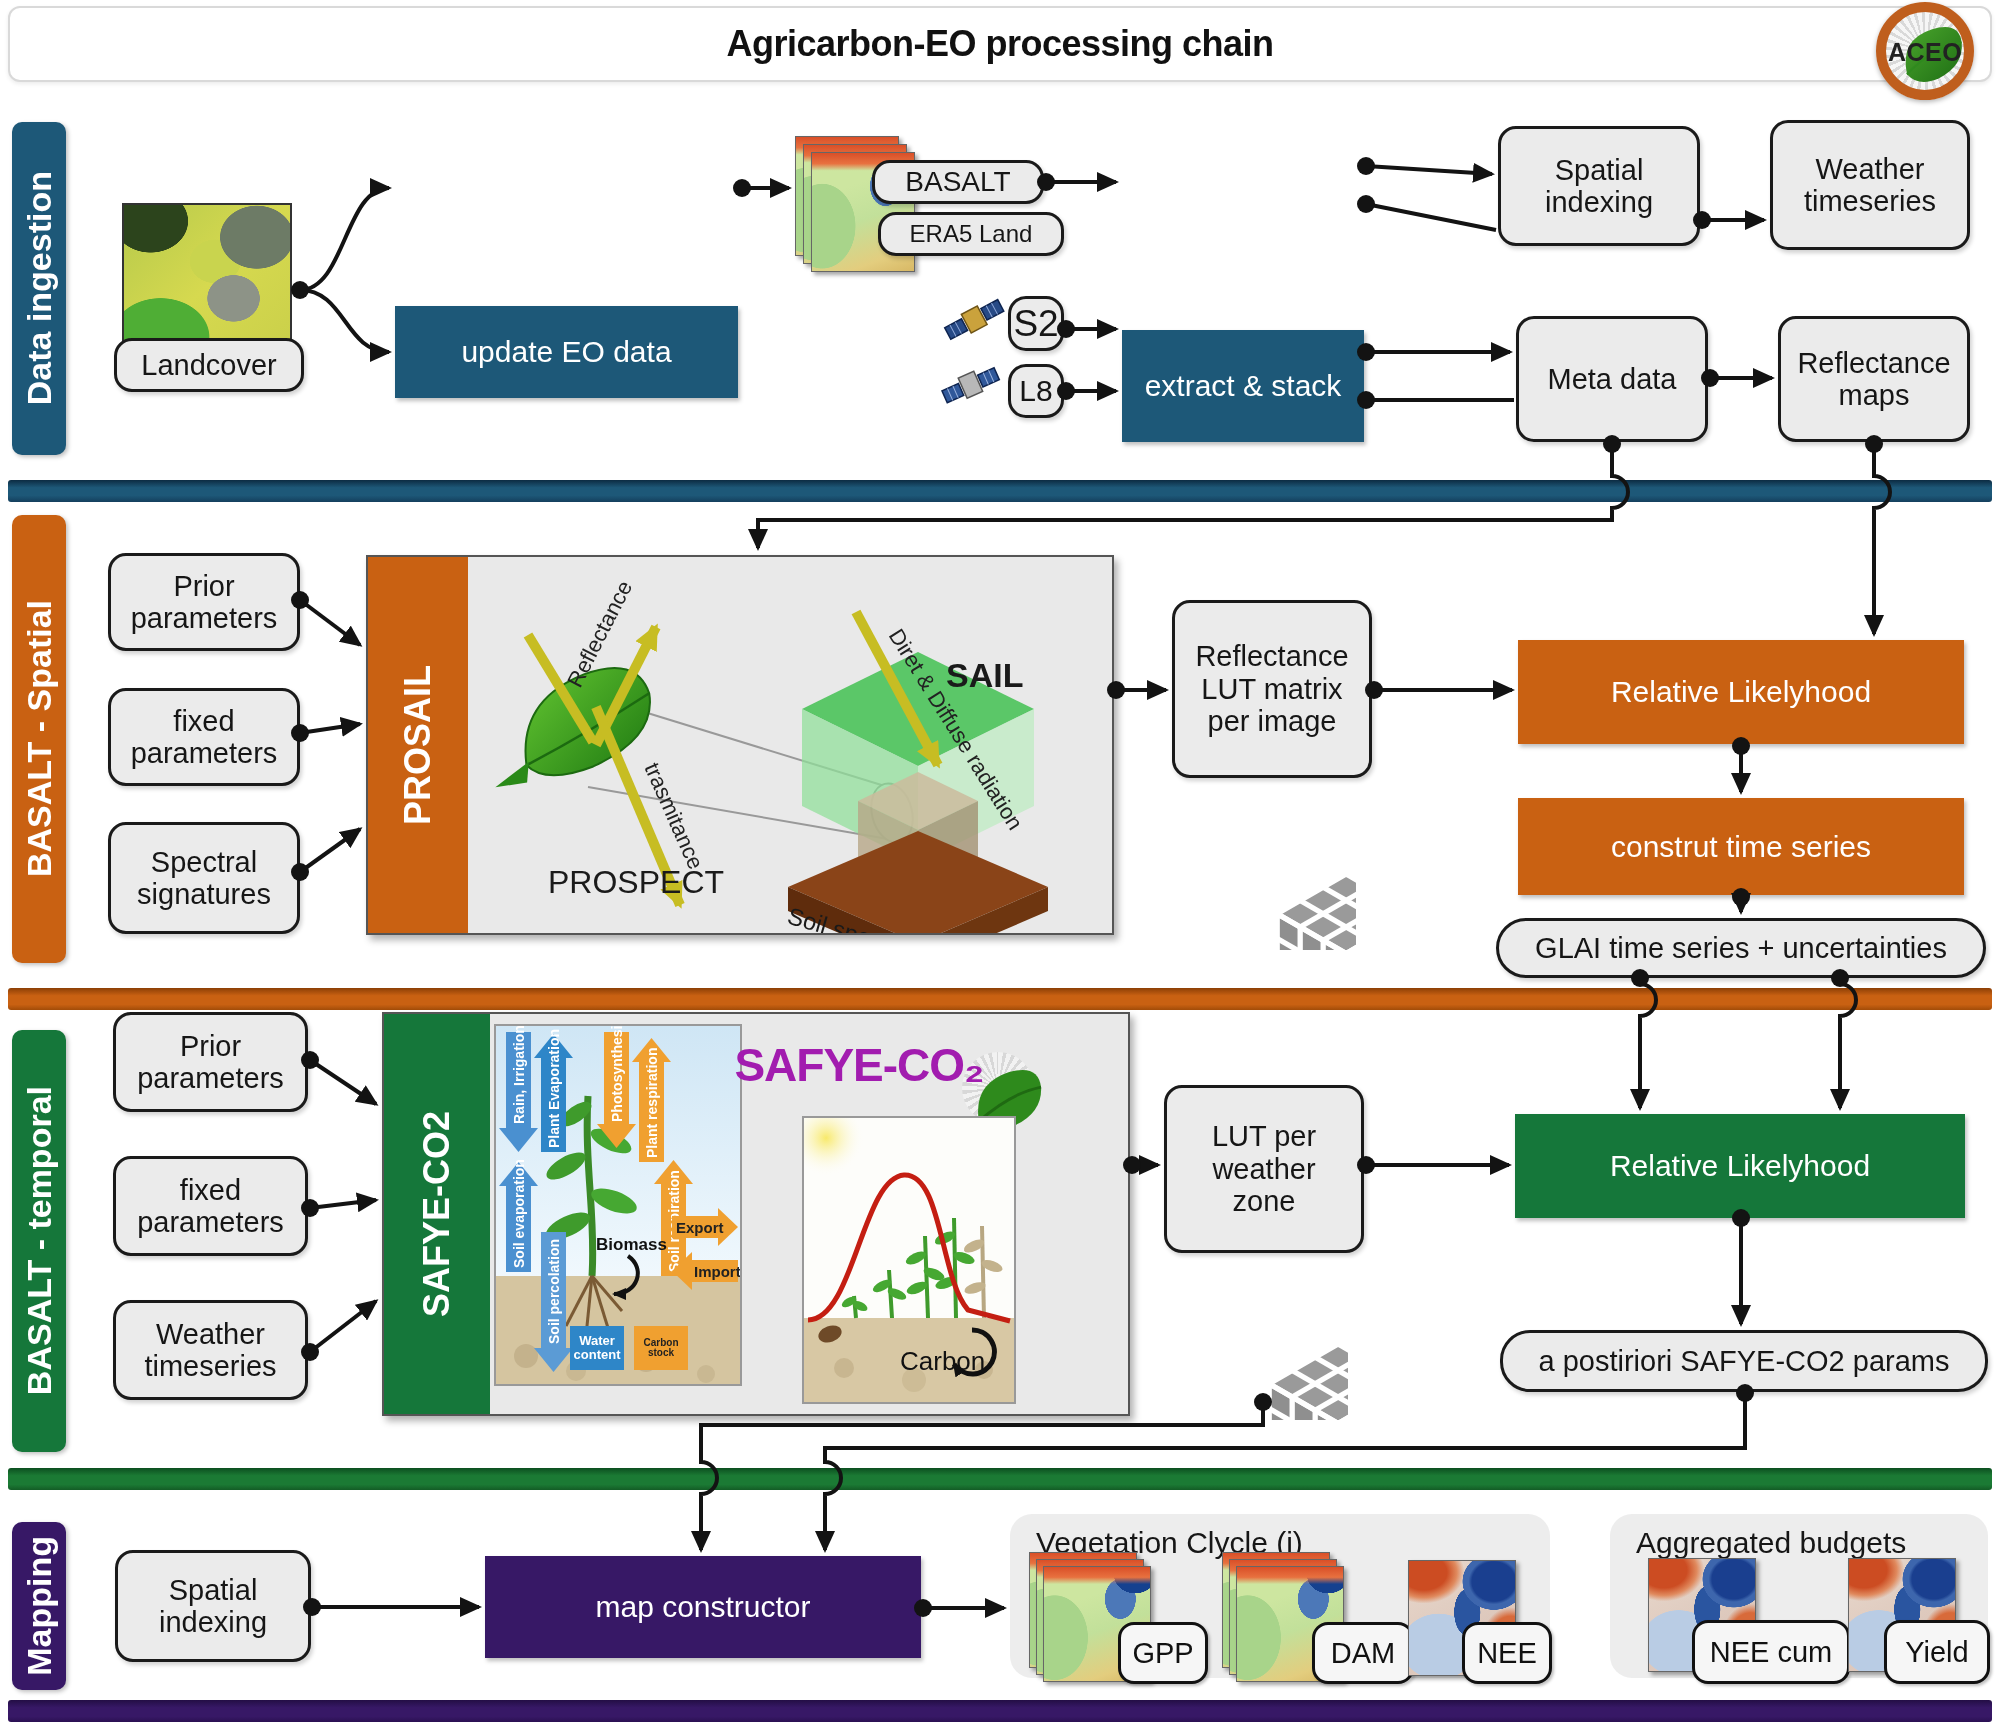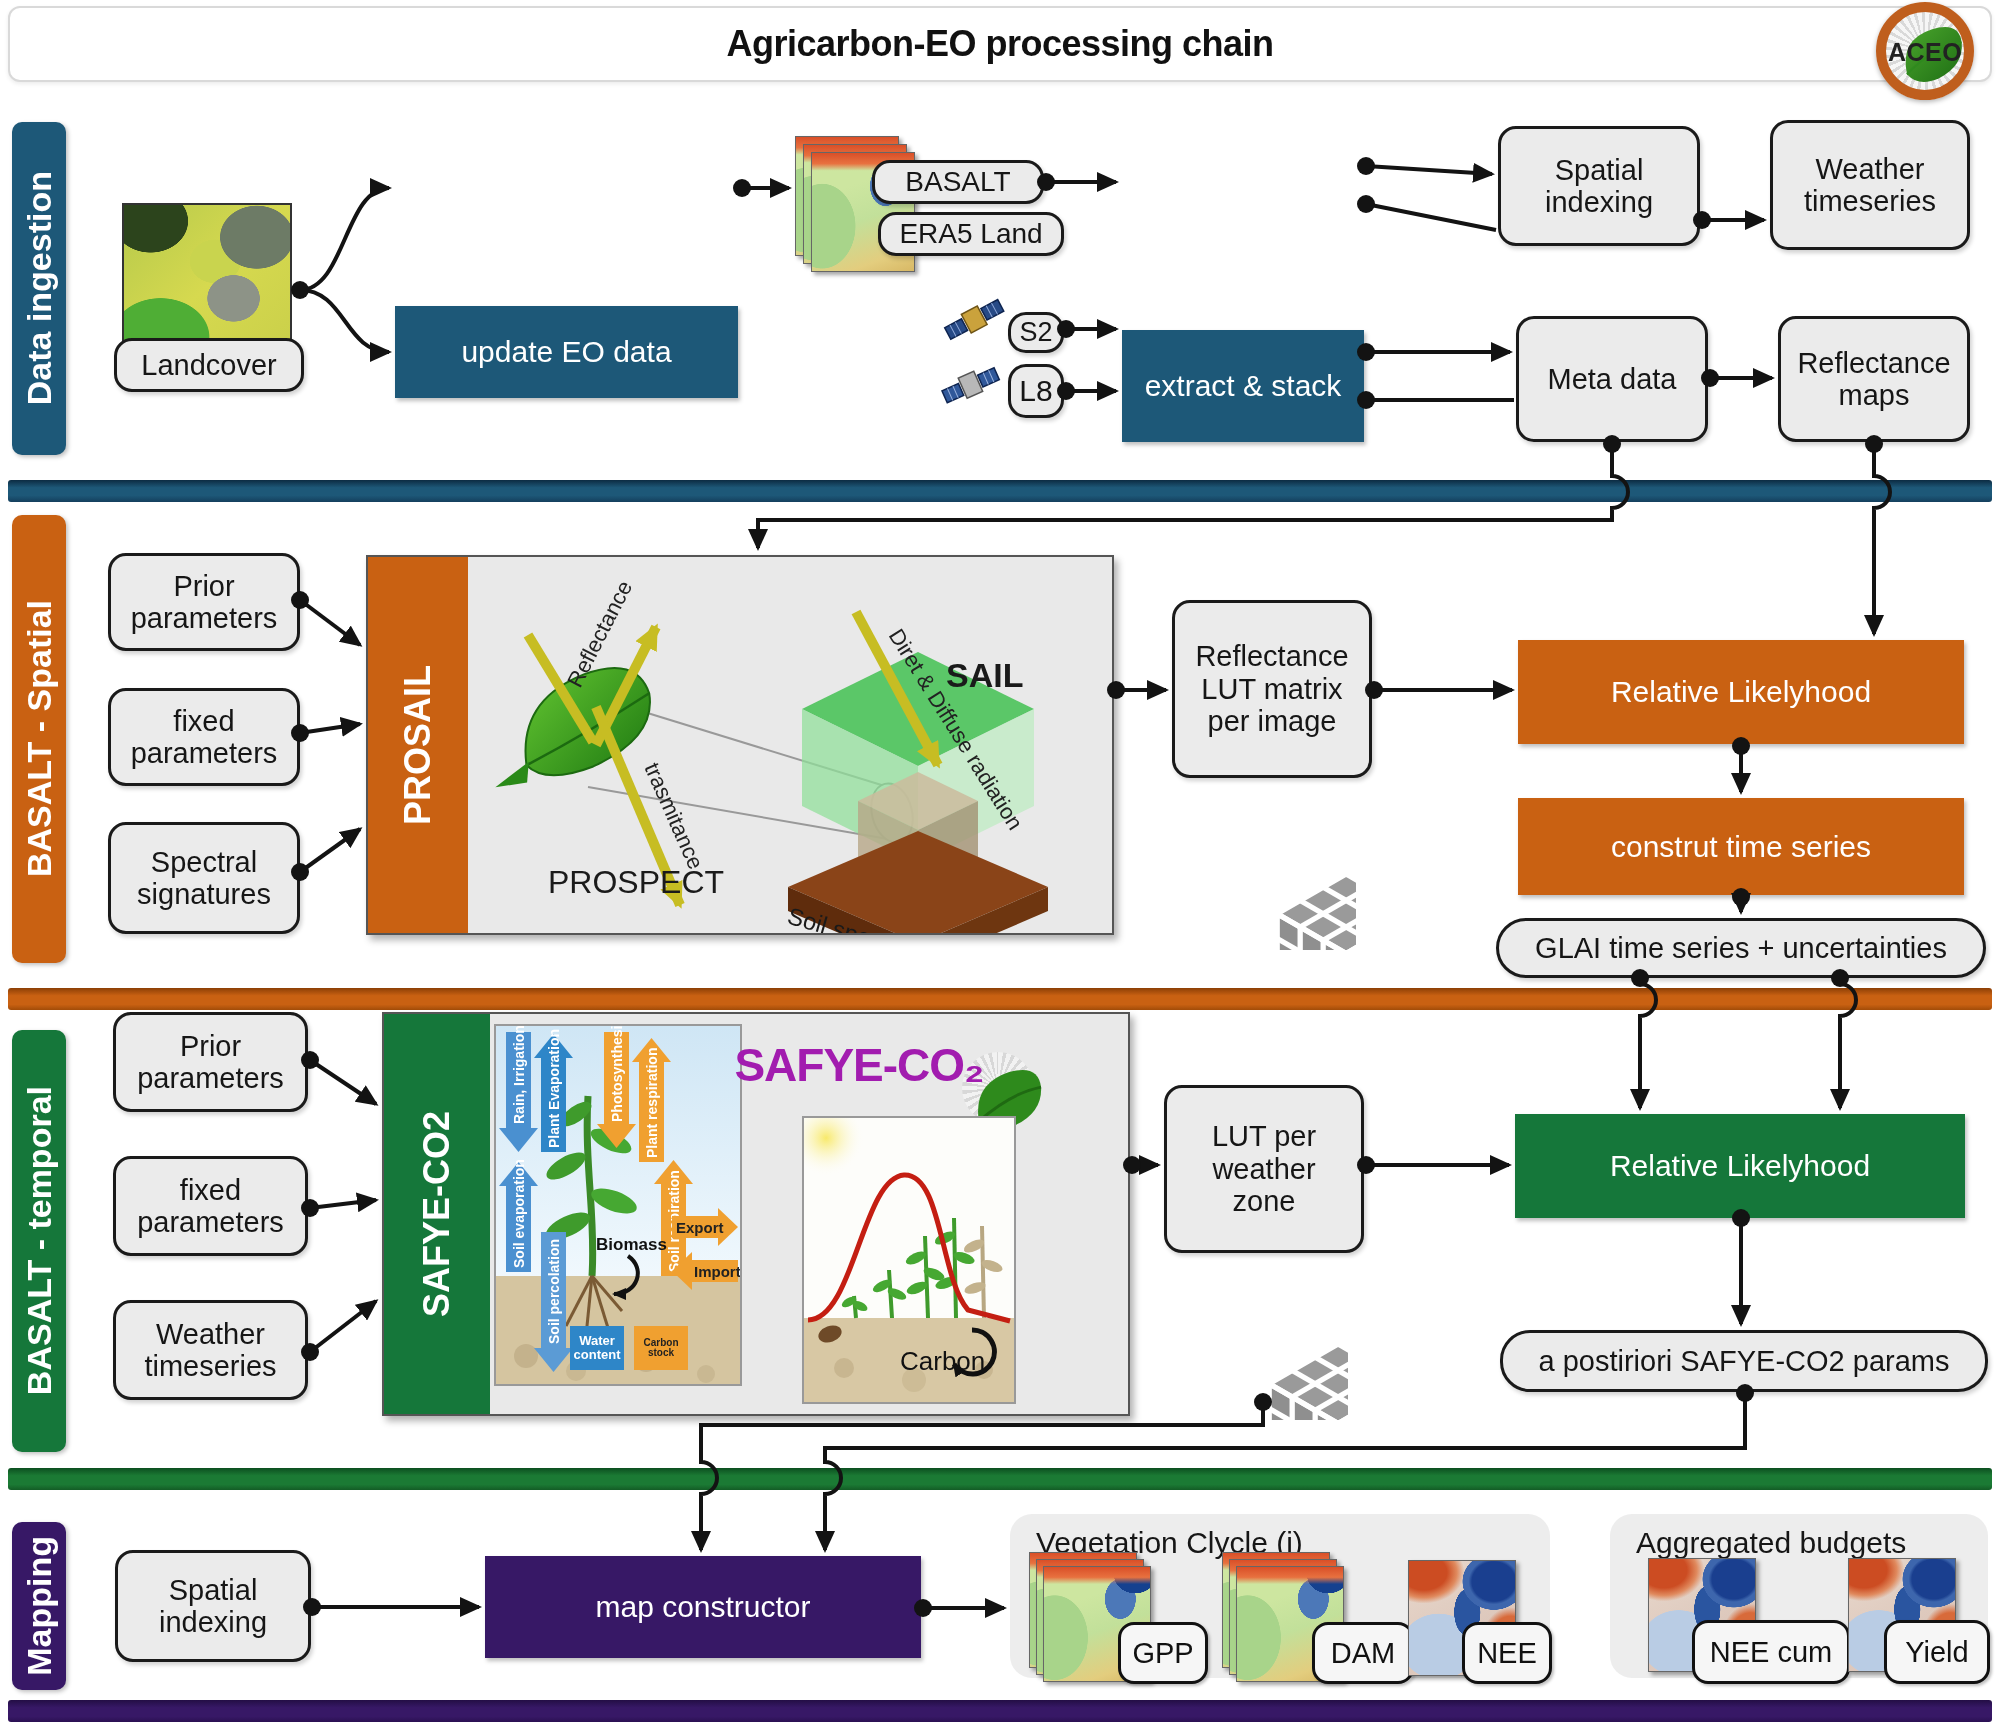--- a/index.html
+++ b/index.html
@@ -114,37 +114,37 @@
 
   <div class="abs landcover z10" style="left:122px;top:203px;width:170px;height:165px"></div>
   <div class="abs node gbox pill z10" style="left:114px;top:338px;width:190px;height:54px">Landcover</div>
 
   <div class="abs node proc p-blue z10" style="left:395px;top:306px;width:343px;height:92px">update EO data</div>
 
   <div class="abs mapcard green-map" style="left:795px;top:136px;width:104px;height:120px"></div>
   <div class="abs mapcard green-map" style="left:803px;top:144px;width:104px;height:120px"></div>
   <div class="abs mapcard green-map z10" style="left:811px;top:152px;width:104px;height:120px"></div>
   <div class="abs node gbox pill z10" style="left:872px;top:160px;width:172px;height:44px;font-size:28px">BASALT</div>
-  <div class="abs node gbox pill z10" style="left:878px;top:212px;width:186px;height:44px;font-size:28px">ERA5 Land</div>
+  <div class="abs node gbox pill z10" style="left:878px;top:212px;width:186px;height:44px;font-size:24px">ERA5 Land</div>
 
   <div class="abs node gbox z10" style="left:1498px;top:126px;width:202px;height:120px">Spatial indexing</div>
   <div class="abs node gbox z10" style="left:1770px;top:120px;width:200px;height:130px">Weather timeseries</div>
 
   <svg class="abs z10" style="left:942px;top:288px" width="64" height="62" viewBox="0 0 64 62">
     <g transform="rotate(-28 32 31)">
       <rect x="2" y="25" width="19" height="13" fill="#274a86" stroke="#0e2450" stroke-width="1.5"></rect>
       <rect x="43" y="25" width="19" height="13" fill="#274a86" stroke="#0e2450" stroke-width="1.5"></rect>
       <rect x="23" y="21" width="18" height="21" fill="#caa23c" stroke="#6e5416" stroke-width="1.5"></rect>
       <line x1="8" y1="25" x2="8" y2="38" stroke="#8fa8d8" stroke-width="1"></line>
       <line x1="14" y1="25" x2="14" y2="38" stroke="#8fa8d8" stroke-width="1"></line>
       <line x1="49" y1="25" x2="49" y2="38" stroke="#8fa8d8" stroke-width="1"></line>
       <line x1="55" y1="25" x2="55" y2="38" stroke="#8fa8d8" stroke-width="1"></line>
     </g>
   </svg>
-  <div class="abs node gbox pill z10" style="left:1008px;top:312px;width:56px;height:41px;font-size:27px">S2</div>
+  <div class="abs node gbox pill z10" style="left:1008px;top:296px;width:56px;height:55px;font-size:37px">S2</div>
   <svg class="abs z10" style="left:938px;top:354px" width="64" height="62" viewBox="0 0 64 62">
     <g transform="rotate(-24 32 31)">
       <rect x="4" y="25" width="18" height="13" fill="#30589a" stroke="#0e2450" stroke-width="1.5"></rect>
       <rect x="24" y="20" width="17" height="22" fill="#b8b8b8" stroke="#555" stroke-width="1.5"></rect>
       <rect x="43" y="25" width="18" height="13" fill="#30589a" stroke="#0e2450" stroke-width="1.5"></rect>
       <line x1="10" y1="25" x2="10" y2="38" stroke="#9cb4e0" stroke-width="1"></line>
       <line x1="16" y1="25" x2="16" y2="38" stroke="#9cb4e0" stroke-width="1"></line>
       <line x1="49" y1="25" x2="49" y2="38" stroke="#9cb4e0" stroke-width="1"></line>
       <line x1="55" y1="25" x2="55" y2="38" stroke="#9cb4e0" stroke-width="1"></line>
     </g>

